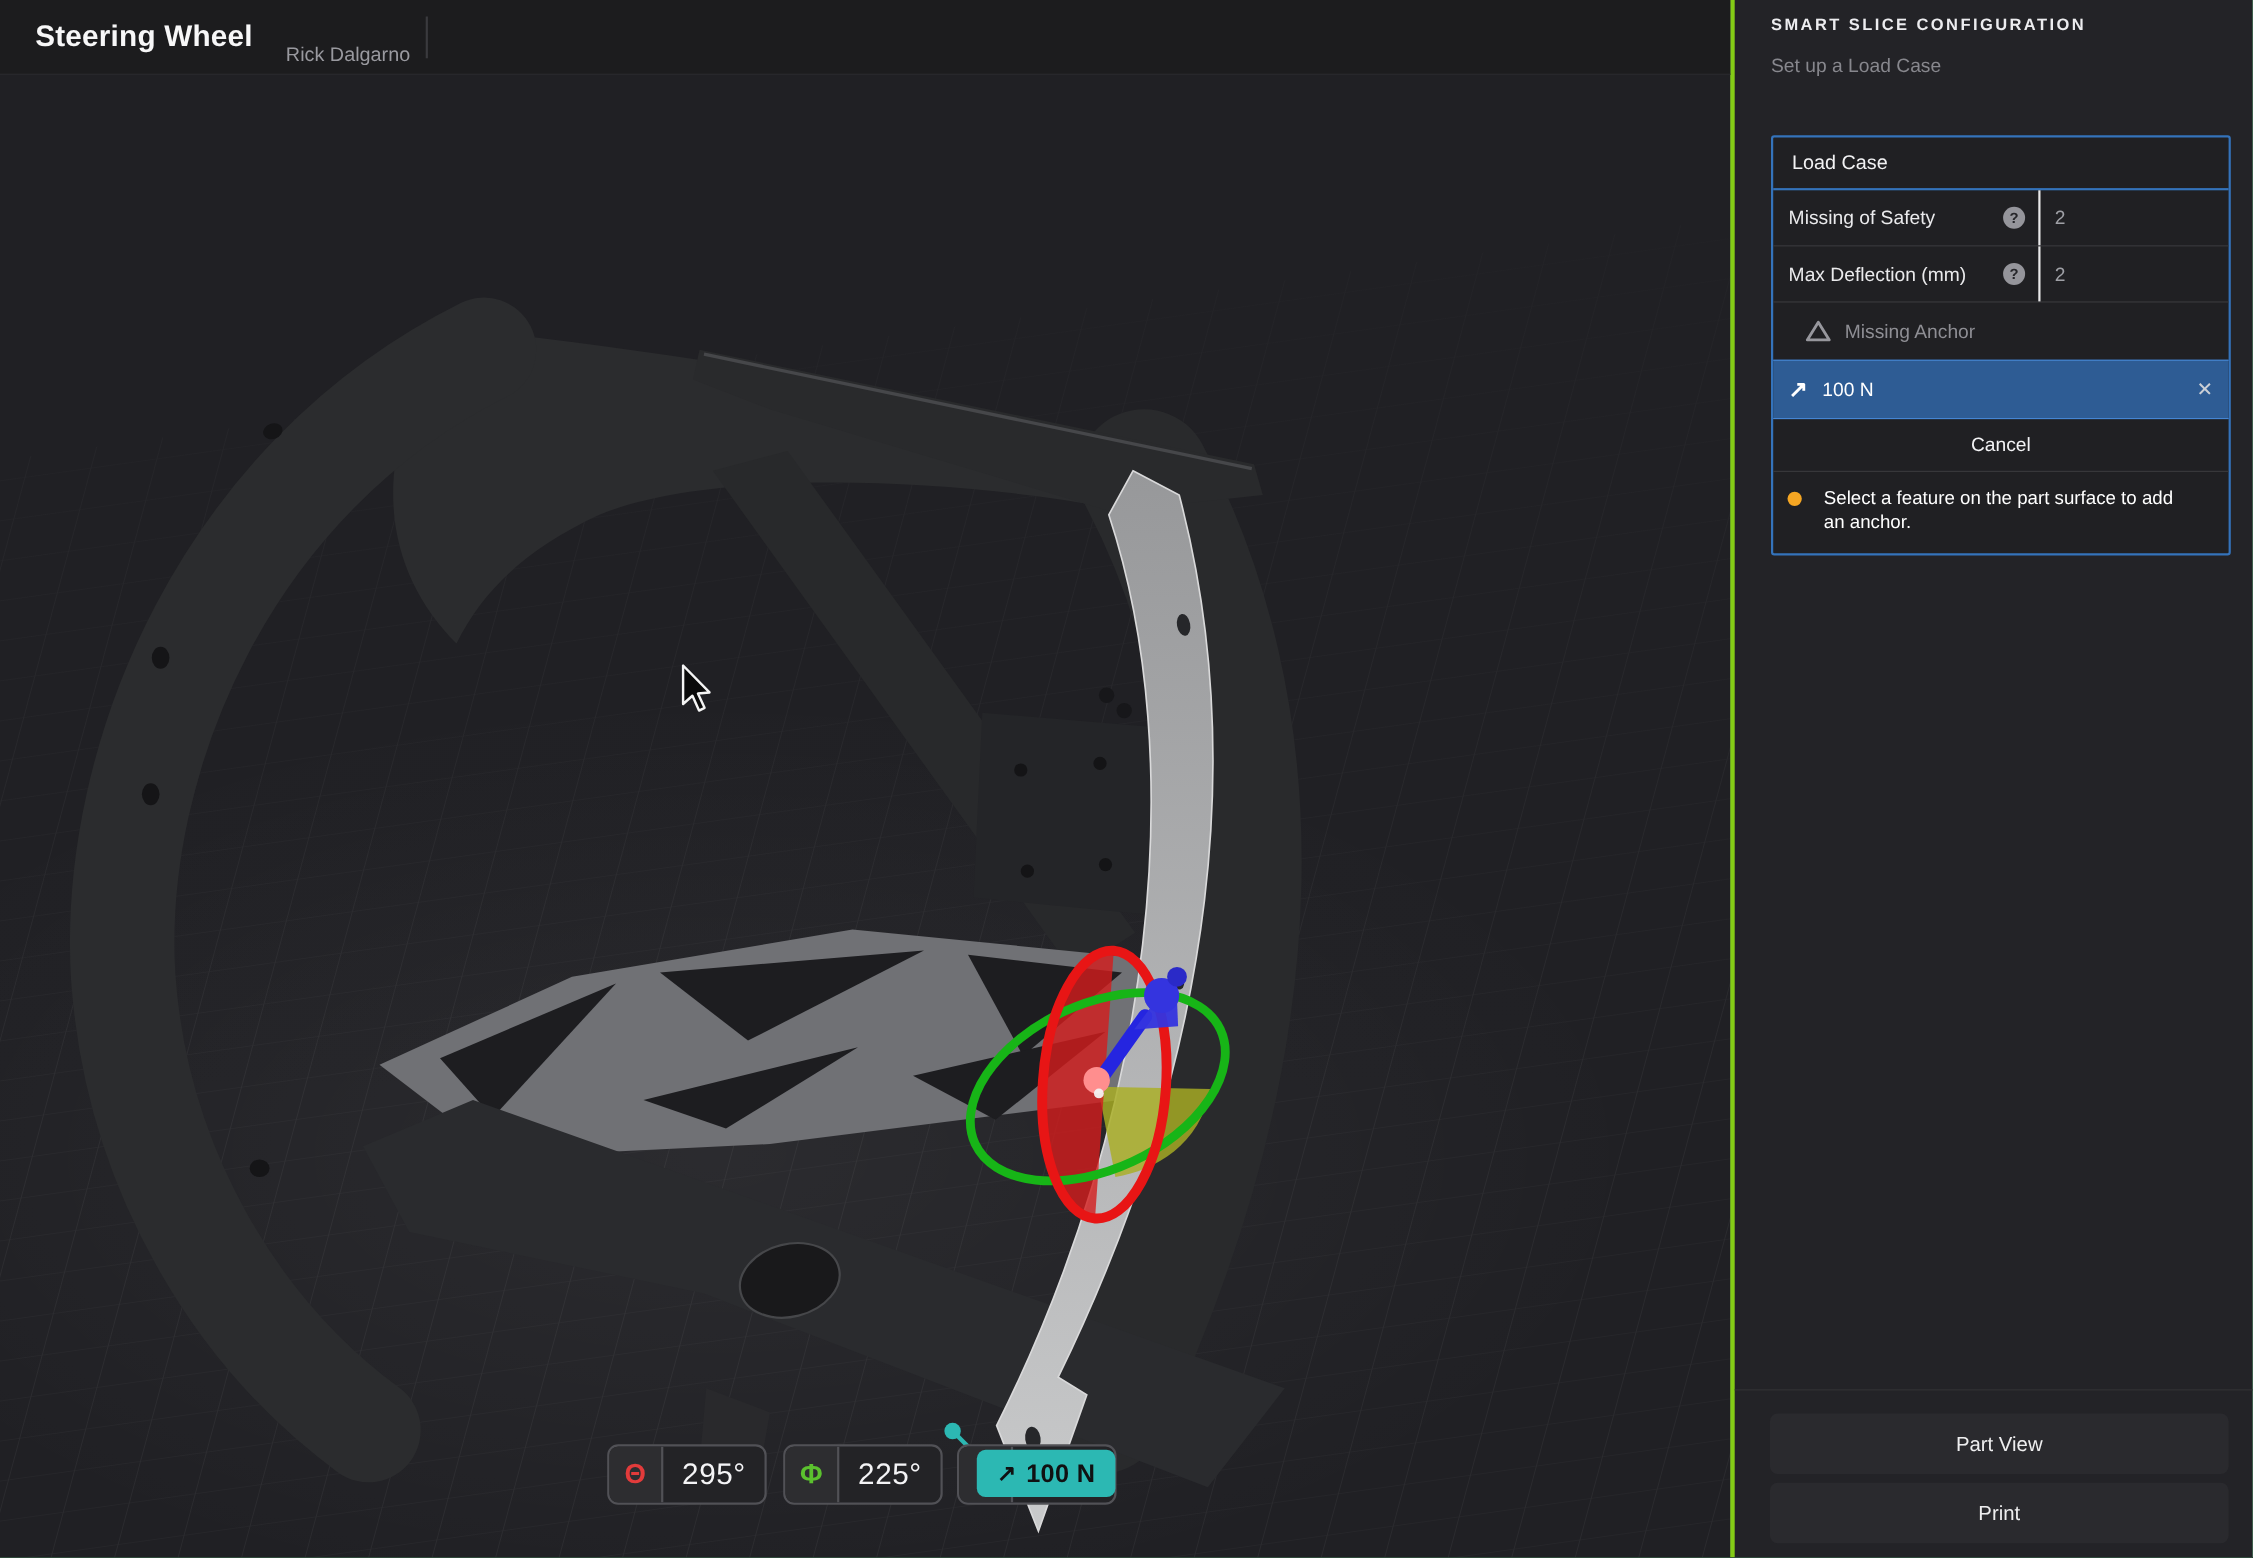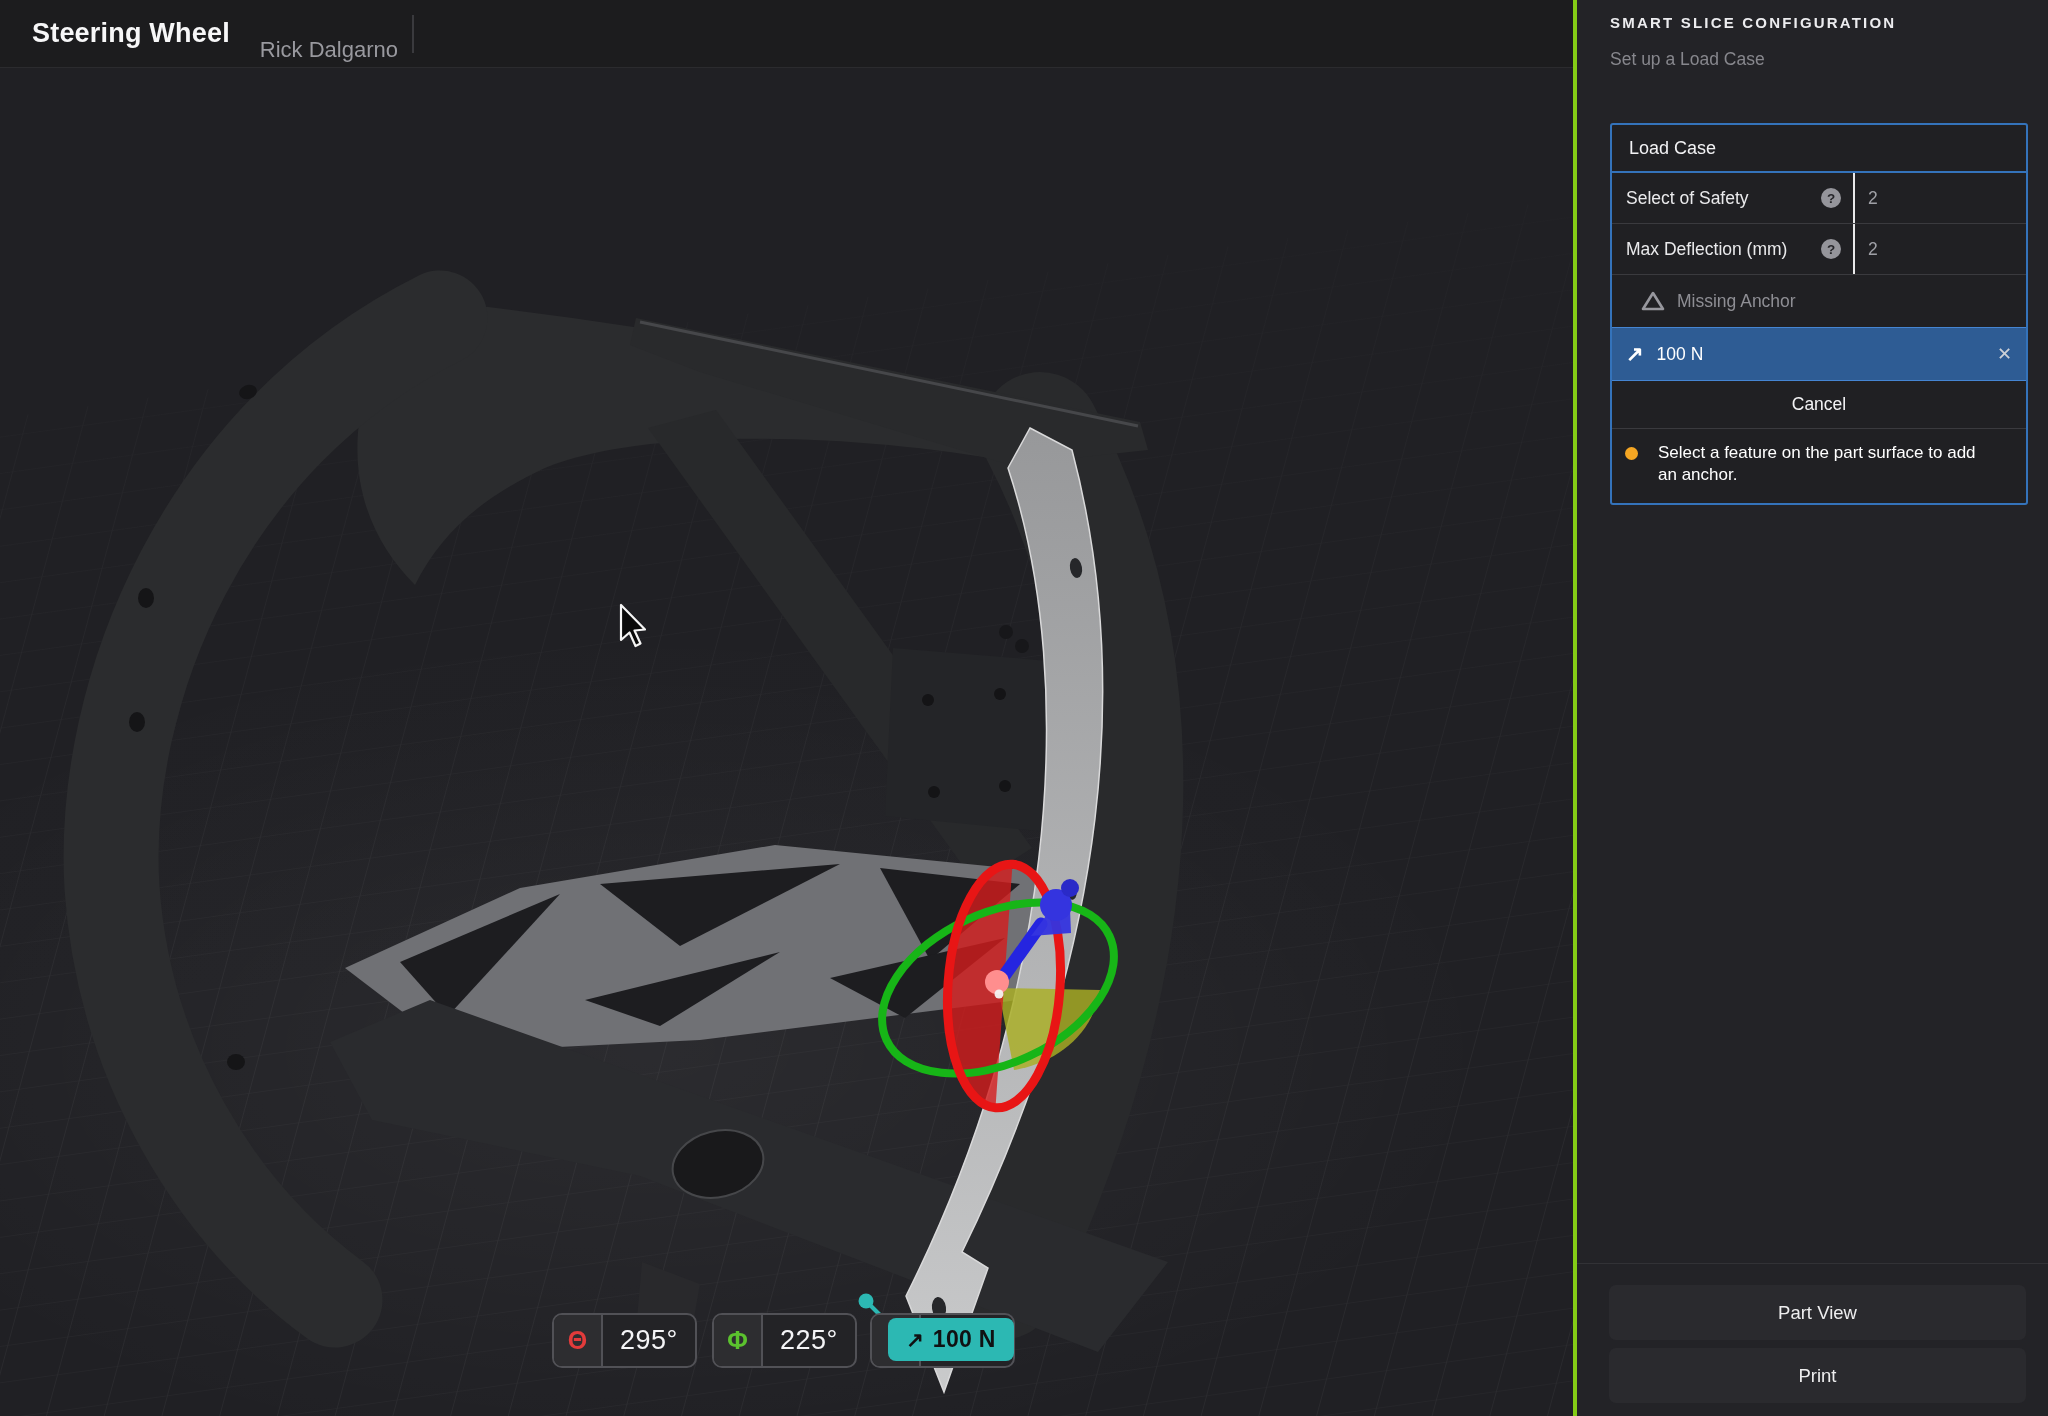--- a/index.html
+++ b/index.html
@@ -3,21 +3,21 @@
 <meta charset="utf-8">
 <style>
   html,body{margin:0;padding:0;background:#101012;}
   .stage{position:relative;width:2048px;height:1416px;overflow:hidden;
          font-family:"Liberation Sans",sans-serif;background:#86efac;}
 
   
   .topbar{position:absolute;left:0;top:0;width:1573px;height:67px;background:#1c1c1e;
           border-bottom:1px solid #2b2b2e;display:flex;align-items:center;z-index:5;}
   .app-title{margin-left:32px;font-size:27px;font-weight:bold;color:#f7f7f8;letter-spacing:.2px;}
-  .app-author{margin-left:30px;font-size:22px;color:#99999f;margin-top:32px;}
+  .app-author{margin-left:30px;font-size:18px;color:#99999f;margin-top:32px;}
   .tb-divider{margin-left:14px;width:2px;height:38px;background:#3a3a3e;}
 
   
   .viewport{position:absolute;left:0;top:67px;width:1573px;height:1349px;overflow:hidden;
             background:#202024;}
   .scene{position:absolute;left:0;top:-67px;width:1573px;height:1416px;display:block;}
 
   
   .ctrl{position:absolute;display:flex;height:55px;border:2px solid #515156;border-radius:10px;
         background:#232326;box-sizing:border-box;overflow:hidden;z-index:4;}
@@ -208,21 +208,21 @@
   </div>
 
   <div class="sidebar">
     <div class="sb-section">SMART SLICE CONFIGURATION</div>
     <div class="sb-sub">Set up a Load Case</div>
 
     <div class="panel">
       <div class="p-title">Load Case</div>
 
       <div class="p-row">
-        <div class="p-label">Select of Safety</div>
+        <div class="p-label">Missing of Safety</div>
         <div class="help">?</div>
         <div class="p-val">2</div>
       </div>
 
       <div class="p-row">
         <div class="p-label">Max Deflection (mm)</div>
         <div class="help">?</div>
         <div class="p-val">2</div>
       </div>
 

